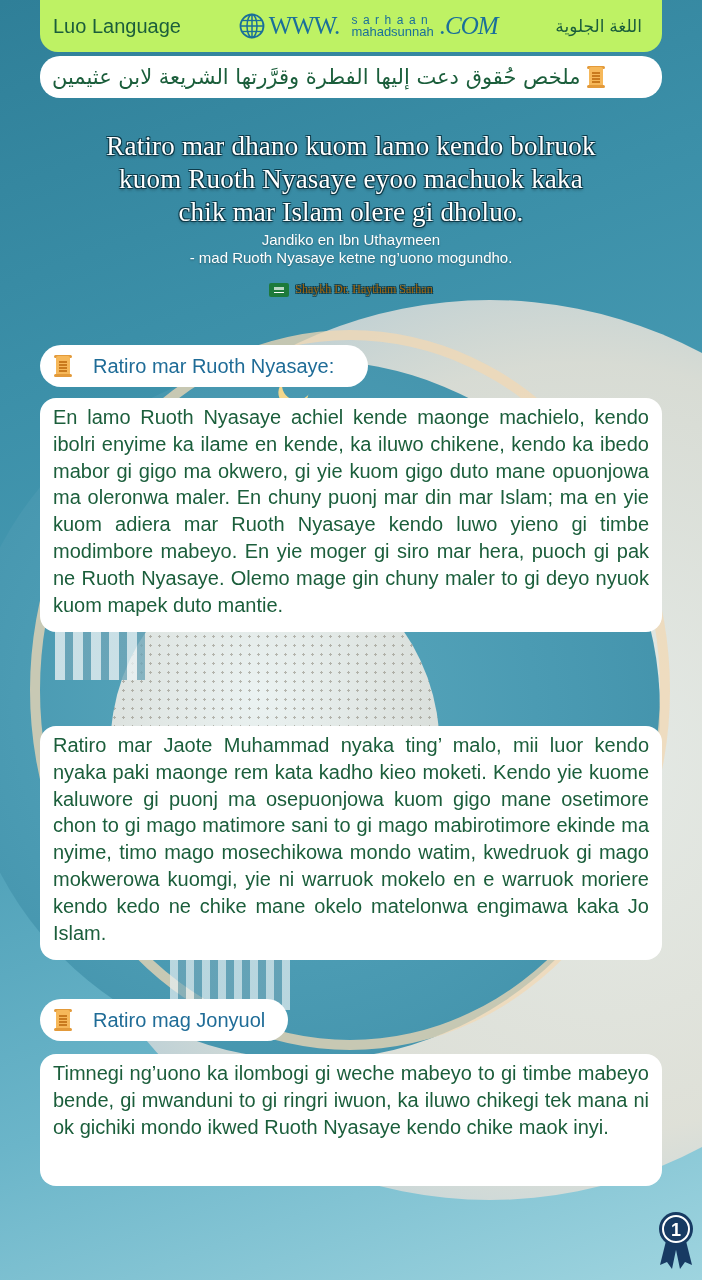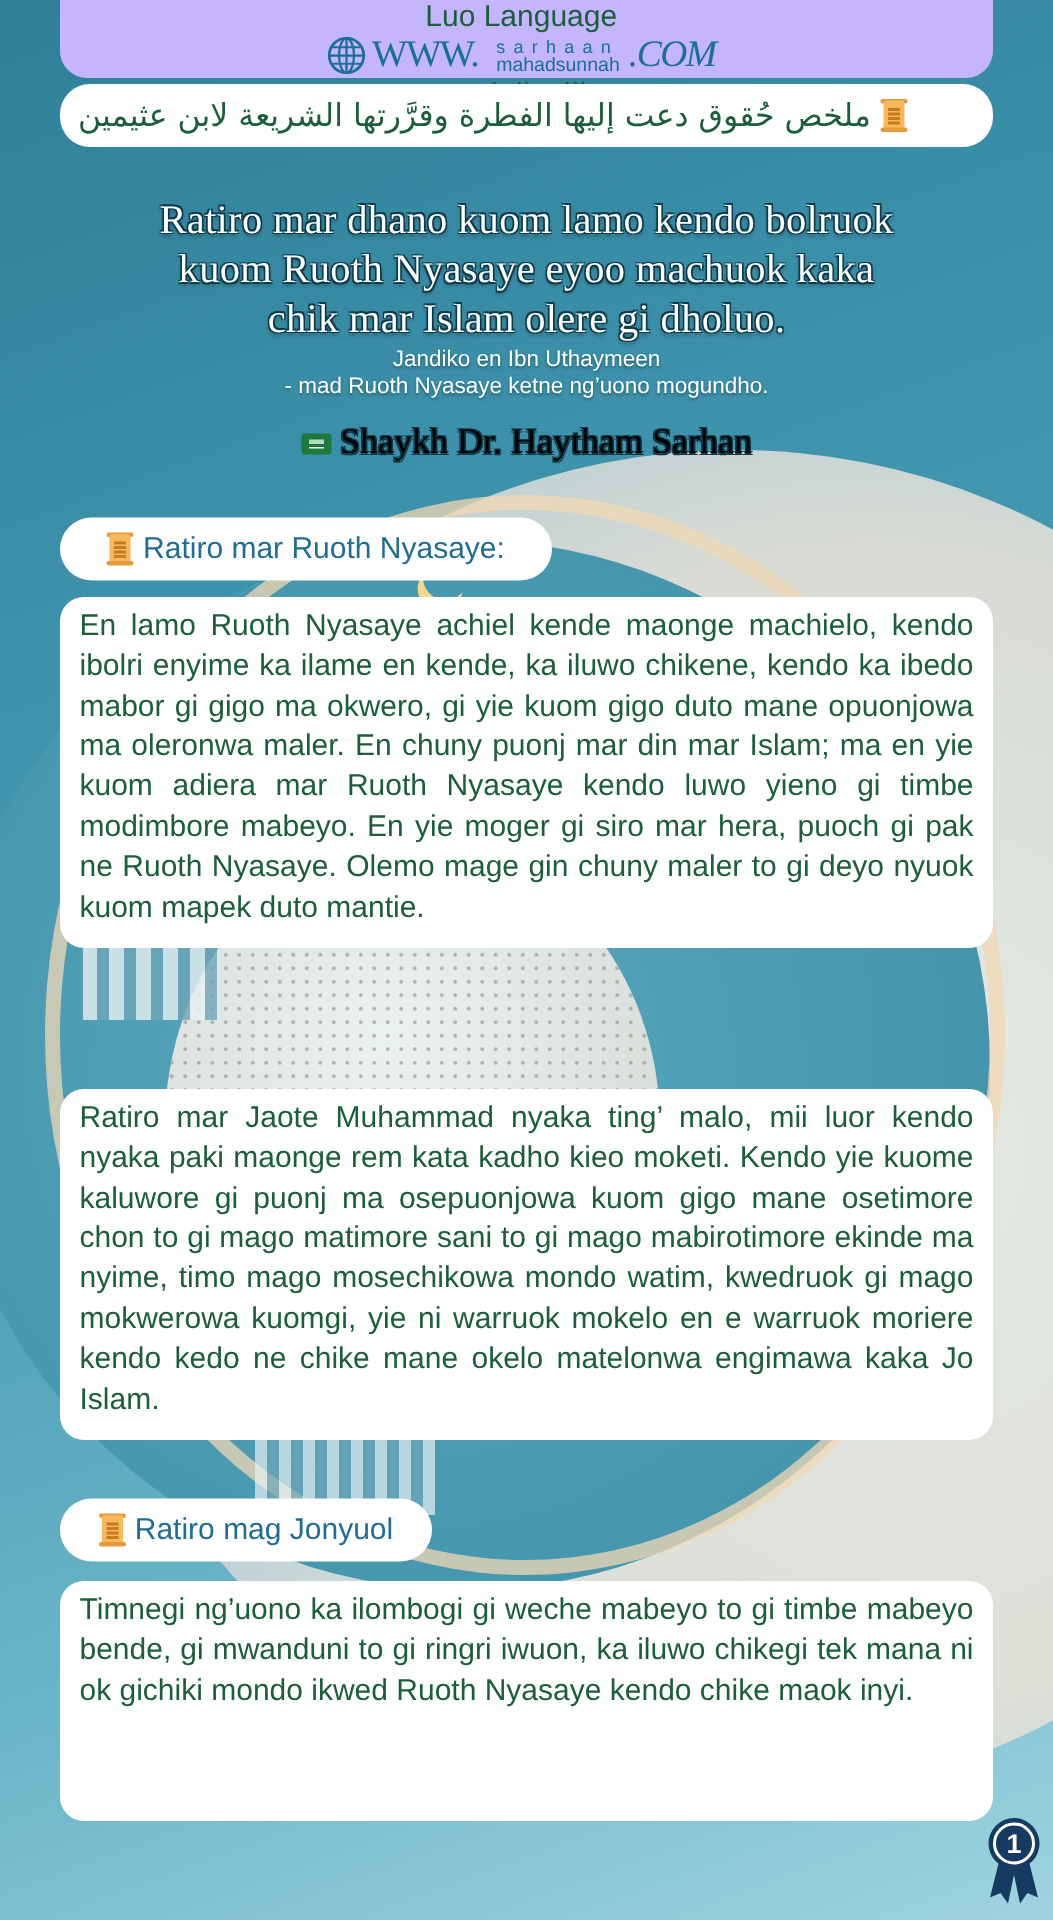--- a/index.html
+++ b/index.html
@@ -50,24 +50,23 @@
   .small-moon {
     position: absolute; left: 282px; top: 370px; width: 30px; height: 30px;
     border-radius: 50%; box-shadow: -6px 6px 0 0 #f3d78c; transform: rotate(-20deg);
   }
 
   .content { position: absolute; inset: 0; }
 
   
   .header-bar {
     position: absolute; left: 40px; top: 0; width: 622px; height: 52px;
-    background: #c4b5fd; border-radius: 0 0 18px 18px;
+    background: #bef264; border-radius: 0 0 18px 18px;
     display: flex; align-items: center; justify-content: space-between;
     padding: 0 20px 0 13px;
-    flex-direction: column;
   }
   .lang-left { color: #1b5e3b; font-size: 20px; }
   .lang-right { color: #1b5e3b; font-size: 17px; direction: rtl; }
   .site-logo { display: flex; align-items: center; gap: 4px; color: #1a6f9a; }
   .globe { width: 26px; height: 26px; }
   .www { font-family: Liberation Serif, serif; font-size: 25px; letter-spacing: -1px; color: #1a6f9a; }
   .domain-stack { display: flex; flex-direction: column; line-height: 0.85; margin-left: 8px; }
   .domain-top { font-size: 12px; letter-spacing: 5.5px; color: #1a6f9a; }
   .domain-bottom { font-size: 13px; color: #1a6f9a; }
   .com { font-family: "Liberation Serif", serif; font-size: 25px; letter-spacing: -1px; color: #1a6f9a; margin-left: 2px; font-style: italic; }
@@ -99,28 +98,28 @@
     text-shadow: 0 1px 2px rgba(0,0,0,0.35);
   }
   .author {
     position: absolute; left: 0; top: 282px; width: 702px; text-align: center;
     display: flex; justify-content: center; align-items: center; gap: 6px;
   }
   .flag { width: 20px; height: 14px; background: #1d7a3b; border-radius: 2px; position: relative; }
   .flag::after { content: ""; position: absolute; left: 5px; top: 9px; width: 10px; height: 1.5px; background: #fff; }
   .flag::before { content: ""; position: absolute; left: 5px; top: 4px; width: 10px; height: 3px; background: rgba(255,255,255,0.7); }
   .author-name {
-    font-family: "Liberation Serif", serif; font-size: 24px; color: #000000;
+    font-family: "Liberation Serif", serif; font-size: 12px; color: #a16207;
     text-shadow: -1px -1px 0 #0e3b4a, 1px -1px 0 #0e3b4a, -1px 1px 0 #0e3b4a, 1px 1px 0 #0e3b4a;
   }
 
   
   .section-pill {
     position: absolute; left: 40px; height: 42px; background: #ffffff;
-    border-radius: 21px; display: flex; align-items: center; gap: 6px; padding: 0 14px 0 14px; justify-content: center;
+    border-radius: 21px; display: flex; align-items: center; gap: 21px; padding: 0 14px 0 14px;
   }
   .section-pill .label { color: #1f6c97; font-size: 20px; }
   .saw { font-size: 16px; color: #1f6c97; font-family: "DejaVu Sans", sans-serif; }
 
   
   .card {
     position: absolute; left: 40px; width: 622px; background: #ffffff; border-radius: 16px;
     padding: 6px 13px 0 13px; color: #1b5e3b; font-size: 20px; line-height: 26.8px;
     text-align: justify;
   }
@@ -221,21 +220,21 @@
       <span class="roll" style="top:0"></span>
       <span class="paper"></span>
       <span class="line" style="top:6px"></span>
       <span class="line" style="top:9px"></span>
       <span class="line" style="top:12px"></span>
       <span class="line" style="top:15px"></span>
       <span class="roll" style="top:19px"></span>
     </span>
     <span class="label">Ratiro mag Jonyuol</span>
   </div>
-  <div class="card" style="top:1054px; height:160px;">
+  <div class="card" style="top:1054px; height:132px;">
     <p>Timnegi ng’uono ka ilombogi gi weche mabeyo to gi timbe mabeyo bende, gi mwanduni to gi ringri iwuon, ka iluwo chikegi tek mana ni ok gichiki mondo ikwed Ruoth Nyasaye kendo chike maok inyi.</p>
   </div>
 
   <div class="badge">
     <svg width="40" height="62" viewBox="0 0 40 62">
       <polygon points="10,30 4,54 11,51 16,58 21,34" fill="#173a63"></polygon>
       <polygon points="30,30 36,54 29,51 24,58 19,34" fill="#173a63"></polygon>
       <circle cx="20" cy="18" r="17" fill="#173a63"></circle>
       <circle cx="20" cy="18" r="13" fill="none" stroke="#ffffff" stroke-width="2"></circle>
       <text x="20" y="24.5" text-anchor="middle" font-family="Liberation Sans, sans-serif" font-weight="bold" font-size="18" fill="#ffffff">1</text>

